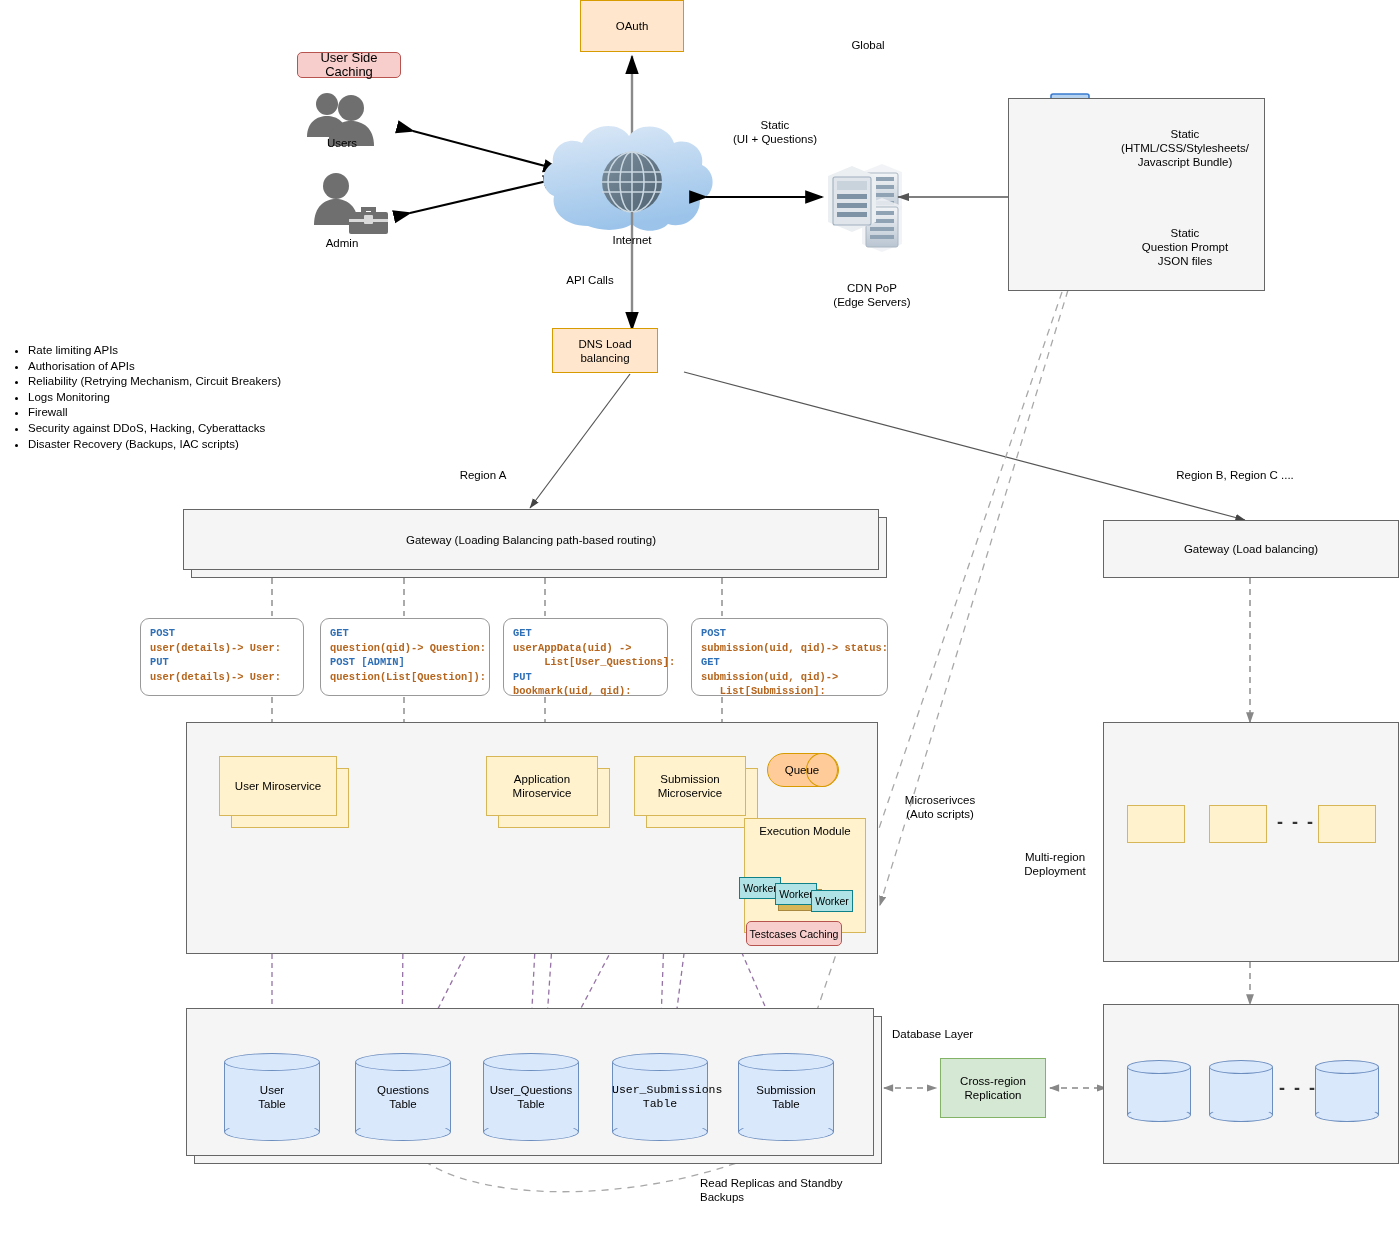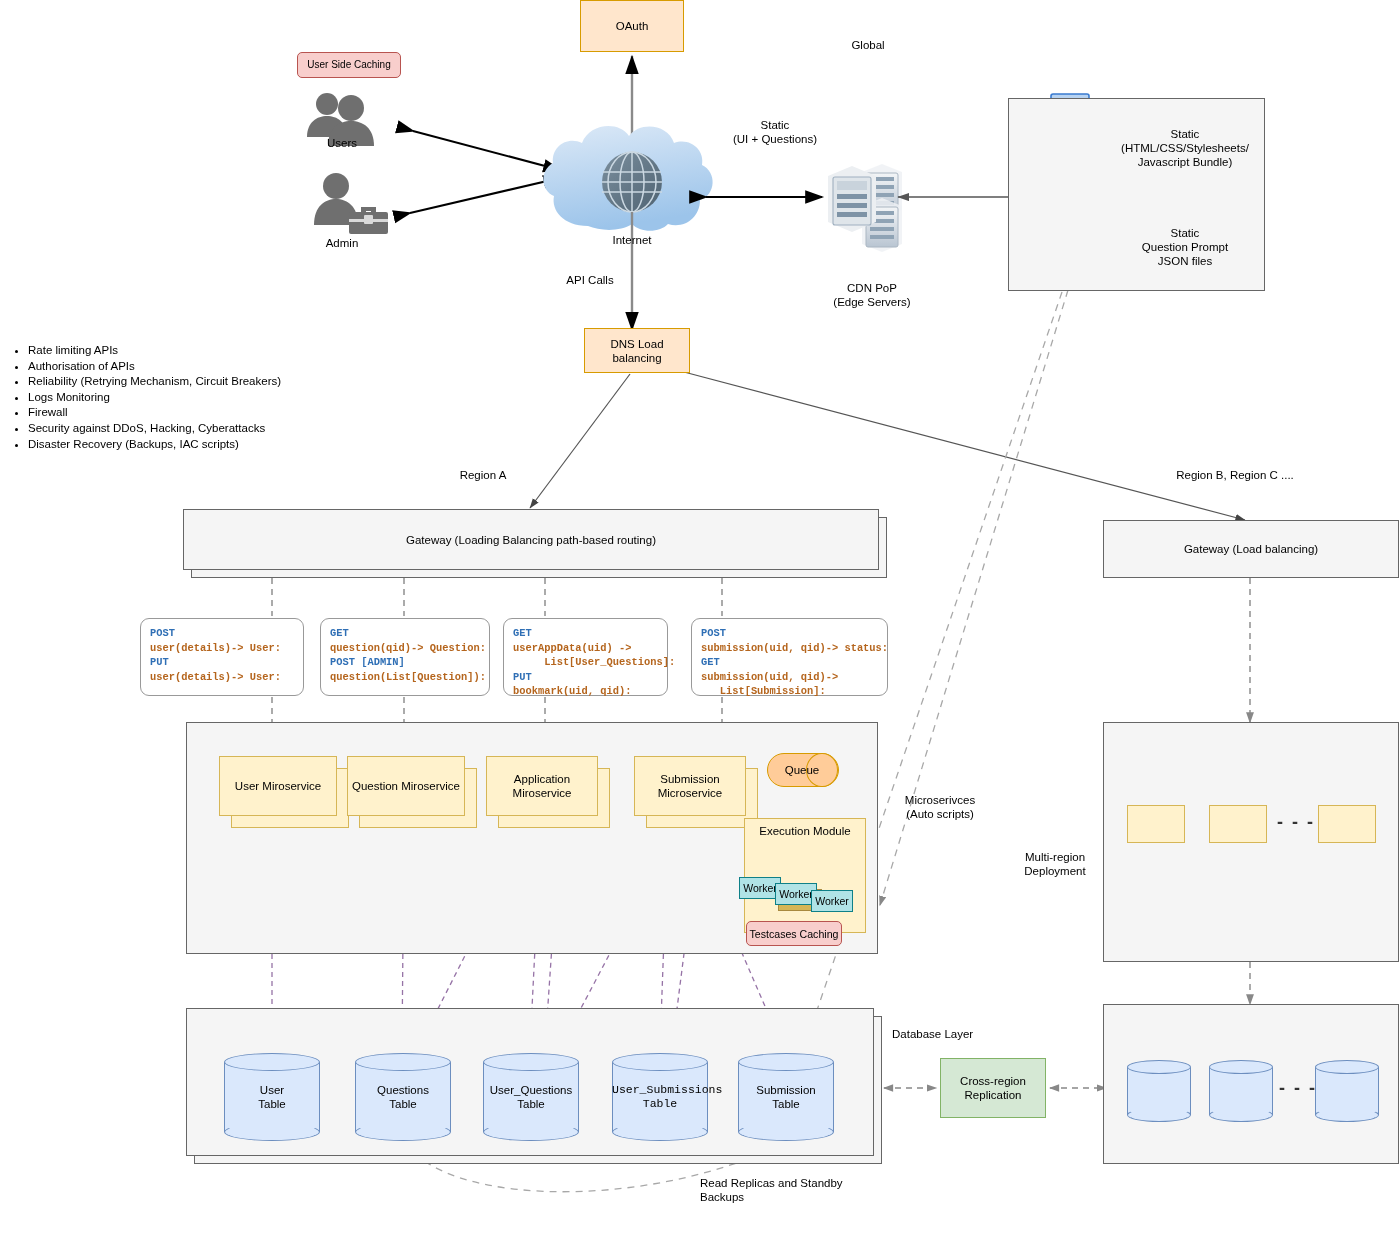--- a/index.html
+++ b/index.html
@@ -248,42 +248,42 @@
       </g>
     </g>
   </svg>
 
   <div class="box orangebox abs" style="left:580px;top:0px;width:104px;height:52px;">
     <span>OAuth</span>
   </div>
 
   <div class="lbl" style="left:820px;top:38px;width:96px;">Global</div>
 
-  <div class="box pinkbox abs" style="left:297px;top:52px;width:104px;height:26px;font-size:10px;">
+  <div class="box pinkbox abs" style="left:297px;top:52px;width:104px;height:26px;font-size:13px;">
     <span>User Side Caching</span>
   </div>
 
   <div class="lbl" style="left:297px;top:136px;width:90px;">Users</div>
   <div class="lbl" style="left:296px;top:236px;width:92px;">Admin</div>
   <div class="lbl" style="left:592px;top:233px;width:80px;">Internet</div>
   <div class="lbl" style="left:550px;top:273px;width:80px;">API Calls</div>
   <div class="lbl" style="left:710px;top:118px;width:130px;">Static
 (UI + Questions)</div>
   <div class="lbl" style="left:812px;top:249px;width:120px;margin-top:32px;">CDN PoP
 (Edge Servers)</div>
 
   <div class="abs grayzone" style="left:1008px;top:98px;width:257px;height:193px;"></div>
   <div class="lbl" style="left:1110px;top:127px;width:150px;">Static
 (HTML/CSS/Stylesheets/
 Javascript Bundle)</div>
   <div class="lbl" style="left:1120px;top:226px;width:130px;">Static
 Question Prompt
 JSON files</div>
 
-  <div class="box orangebox abs" style="left:584px;top:328px;width:106px;height:45px;">
+  <div class="box orangebox abs" style="left:552px;top:328px;width:106px;height:45px;">
     <span>DNS Load balancing</span>
   </div>
 
   <ul class="bullets" id="concerns-list" style="left:12px;top:343px;width:290px;">
       <li>Rate limiting APIs</li>
       <li>Authorisation of APIs</li>
       <li>Reliability (Retrying Mechanism, Circuit Breakers)</li>
       <li>Logs Monitoring</li>
       <li>Firewall</li>
       <li>Security against DDoS, Hacking, Cyberattacks</li>
@@ -303,24 +303,20 @@
   <div class="apibox" id="apibox-1" style="left:320px;top:618px;width:170px;height:78px;"><div class="verb">GET</div><div class="sig">question(qid)-&gt; Question:</div><div class="verb">POST [ADMIN]</div><div class="sig">question(List[Question]):</div></div>
   <div class="apibox" id="apibox-2" style="left:503px;top:618px;width:165px;height:78px;"><div class="verb">GET</div><div class="sig">userAppData(uid) -&gt;</div><div class="sig">     List[User_Questions]:</div><div class="verb">PUT</div><div class="sig">bookmark(uid, qid):</div></div>
   <div class="apibox" id="apibox-3" style="left:691px;top:618px;width:197px;height:78px;"><div class="verb">POST</div><div class="sig">submission(uid, qid)-&gt; status:</div><div class="verb">GET</div><div class="sig">submission(uid, qid)-&gt;</div><div class="sig">   List[Submission]:</div></div>
 
   <div class="abs grayzone" style="left:186px;top:722px;width:692px;height:232px;"></div>
 
   <div class="stackbox" style="left:219px;top:756px;width:130px;height:72px;">
     <div class="back"></div>
     <div class="front"><span>User Miroservice</span></div>
   </div>
-  <div class="stackbox" style="left:347px;top:756px;width:130px;height:72px;">
-    <div class="back"></div>
-    <div class="front"><span>Question Miroservice</span></div>
-  </div>
   <div class="stackbox" style="left:486px;top:756px;width:124px;height:72px;">
     <div class="back"></div>
     <div class="front"><span>Application
 Miroservice</span></div>
   </div>
   <div class="stackbox" style="left:634px;top:756px;width:124px;height:72px;">
     <div class="back"></div>
     <div class="front"><span>Submission
 Microservice</span></div>
   </div>

